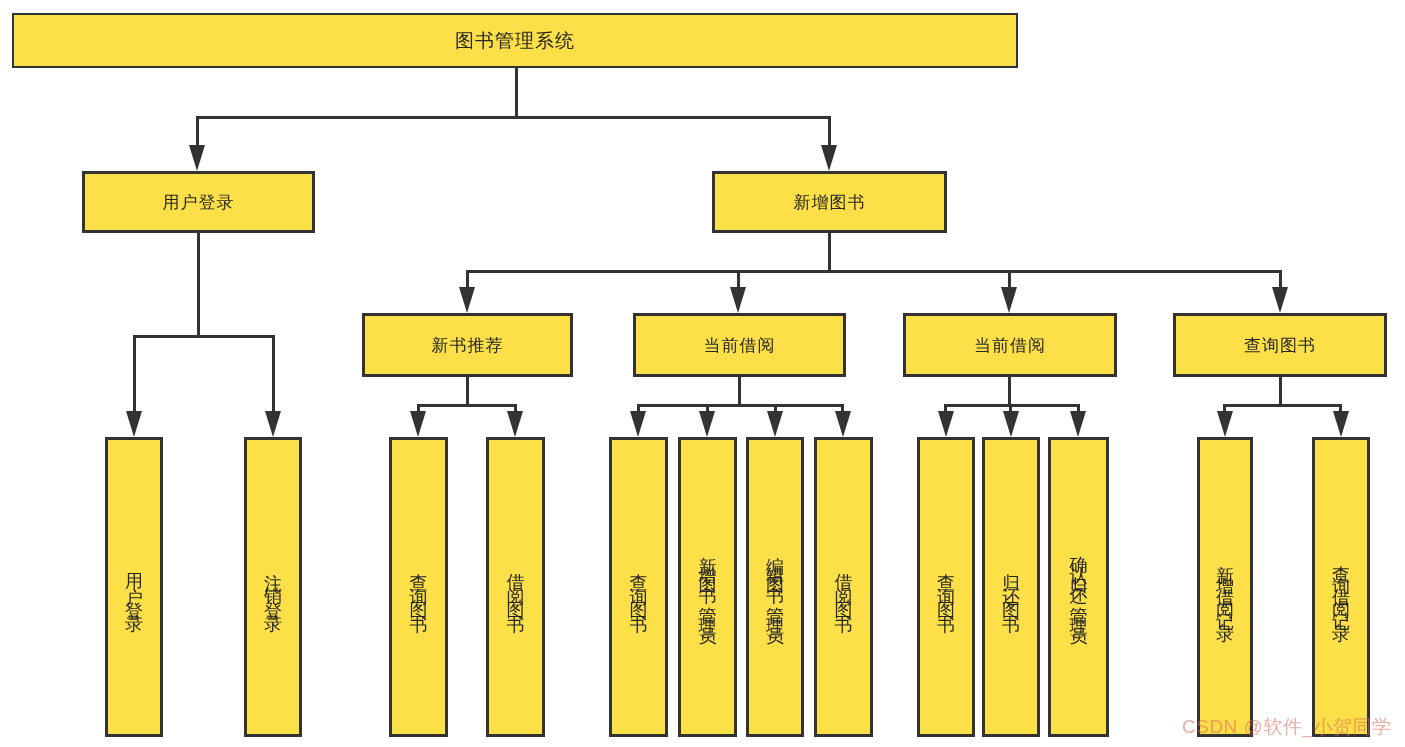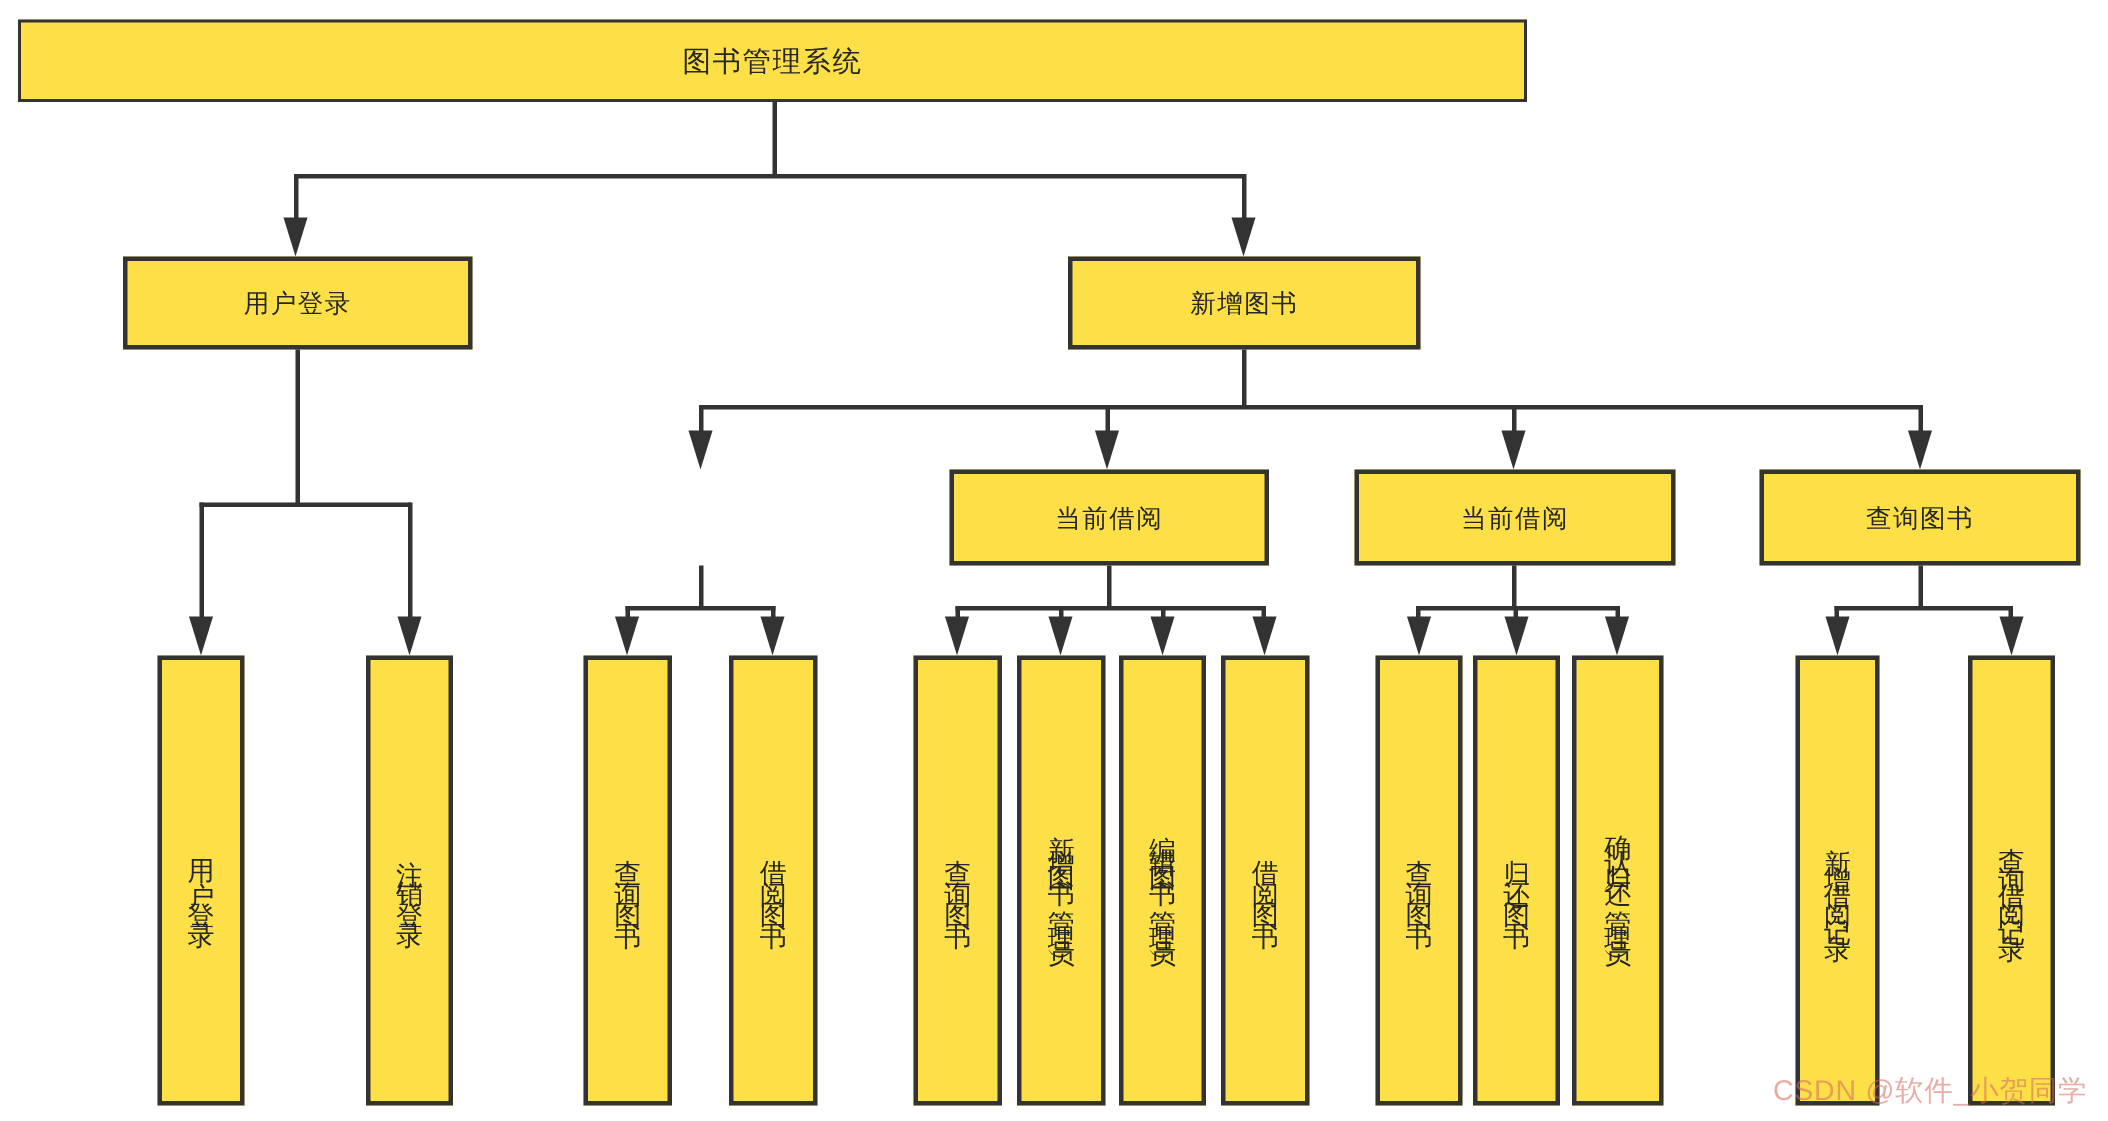--- a/index.html
+++ b/index.html
@@ -48,20 +48,23 @@
     <span class="hlabel">图书管理系统</span>
   </div>
 
   <div class="box" style="left:82px; top:171px; width:233px; height:62px;">
     <span class="hlabel">用户登录</span>
   </div>
   <div class="box" style="left:712px; top:171px; width:235px; height:62px;">
     <span class="hlabel">新增图书</span>
   </div>
 
+  <div class="box" style="left:362px; top:313px; width:211px; height:64px;">
+    <span class="hlabel">新书推荐</span>
+  </div>
   <div class="box" style="left:633px; top:313px; width:213px; height:64px;">
     <span class="hlabel">当前借阅</span>
   </div>
   <div class="box" style="left:903px; top:313px; width:214px; height:64px;">
     <span class="hlabel">当前借阅</span>
   </div>
   <div class="box" style="left:1173px; top:313px; width:214px; height:64px;">
     <span class="hlabel">查询图书</span>
   </div>
 

